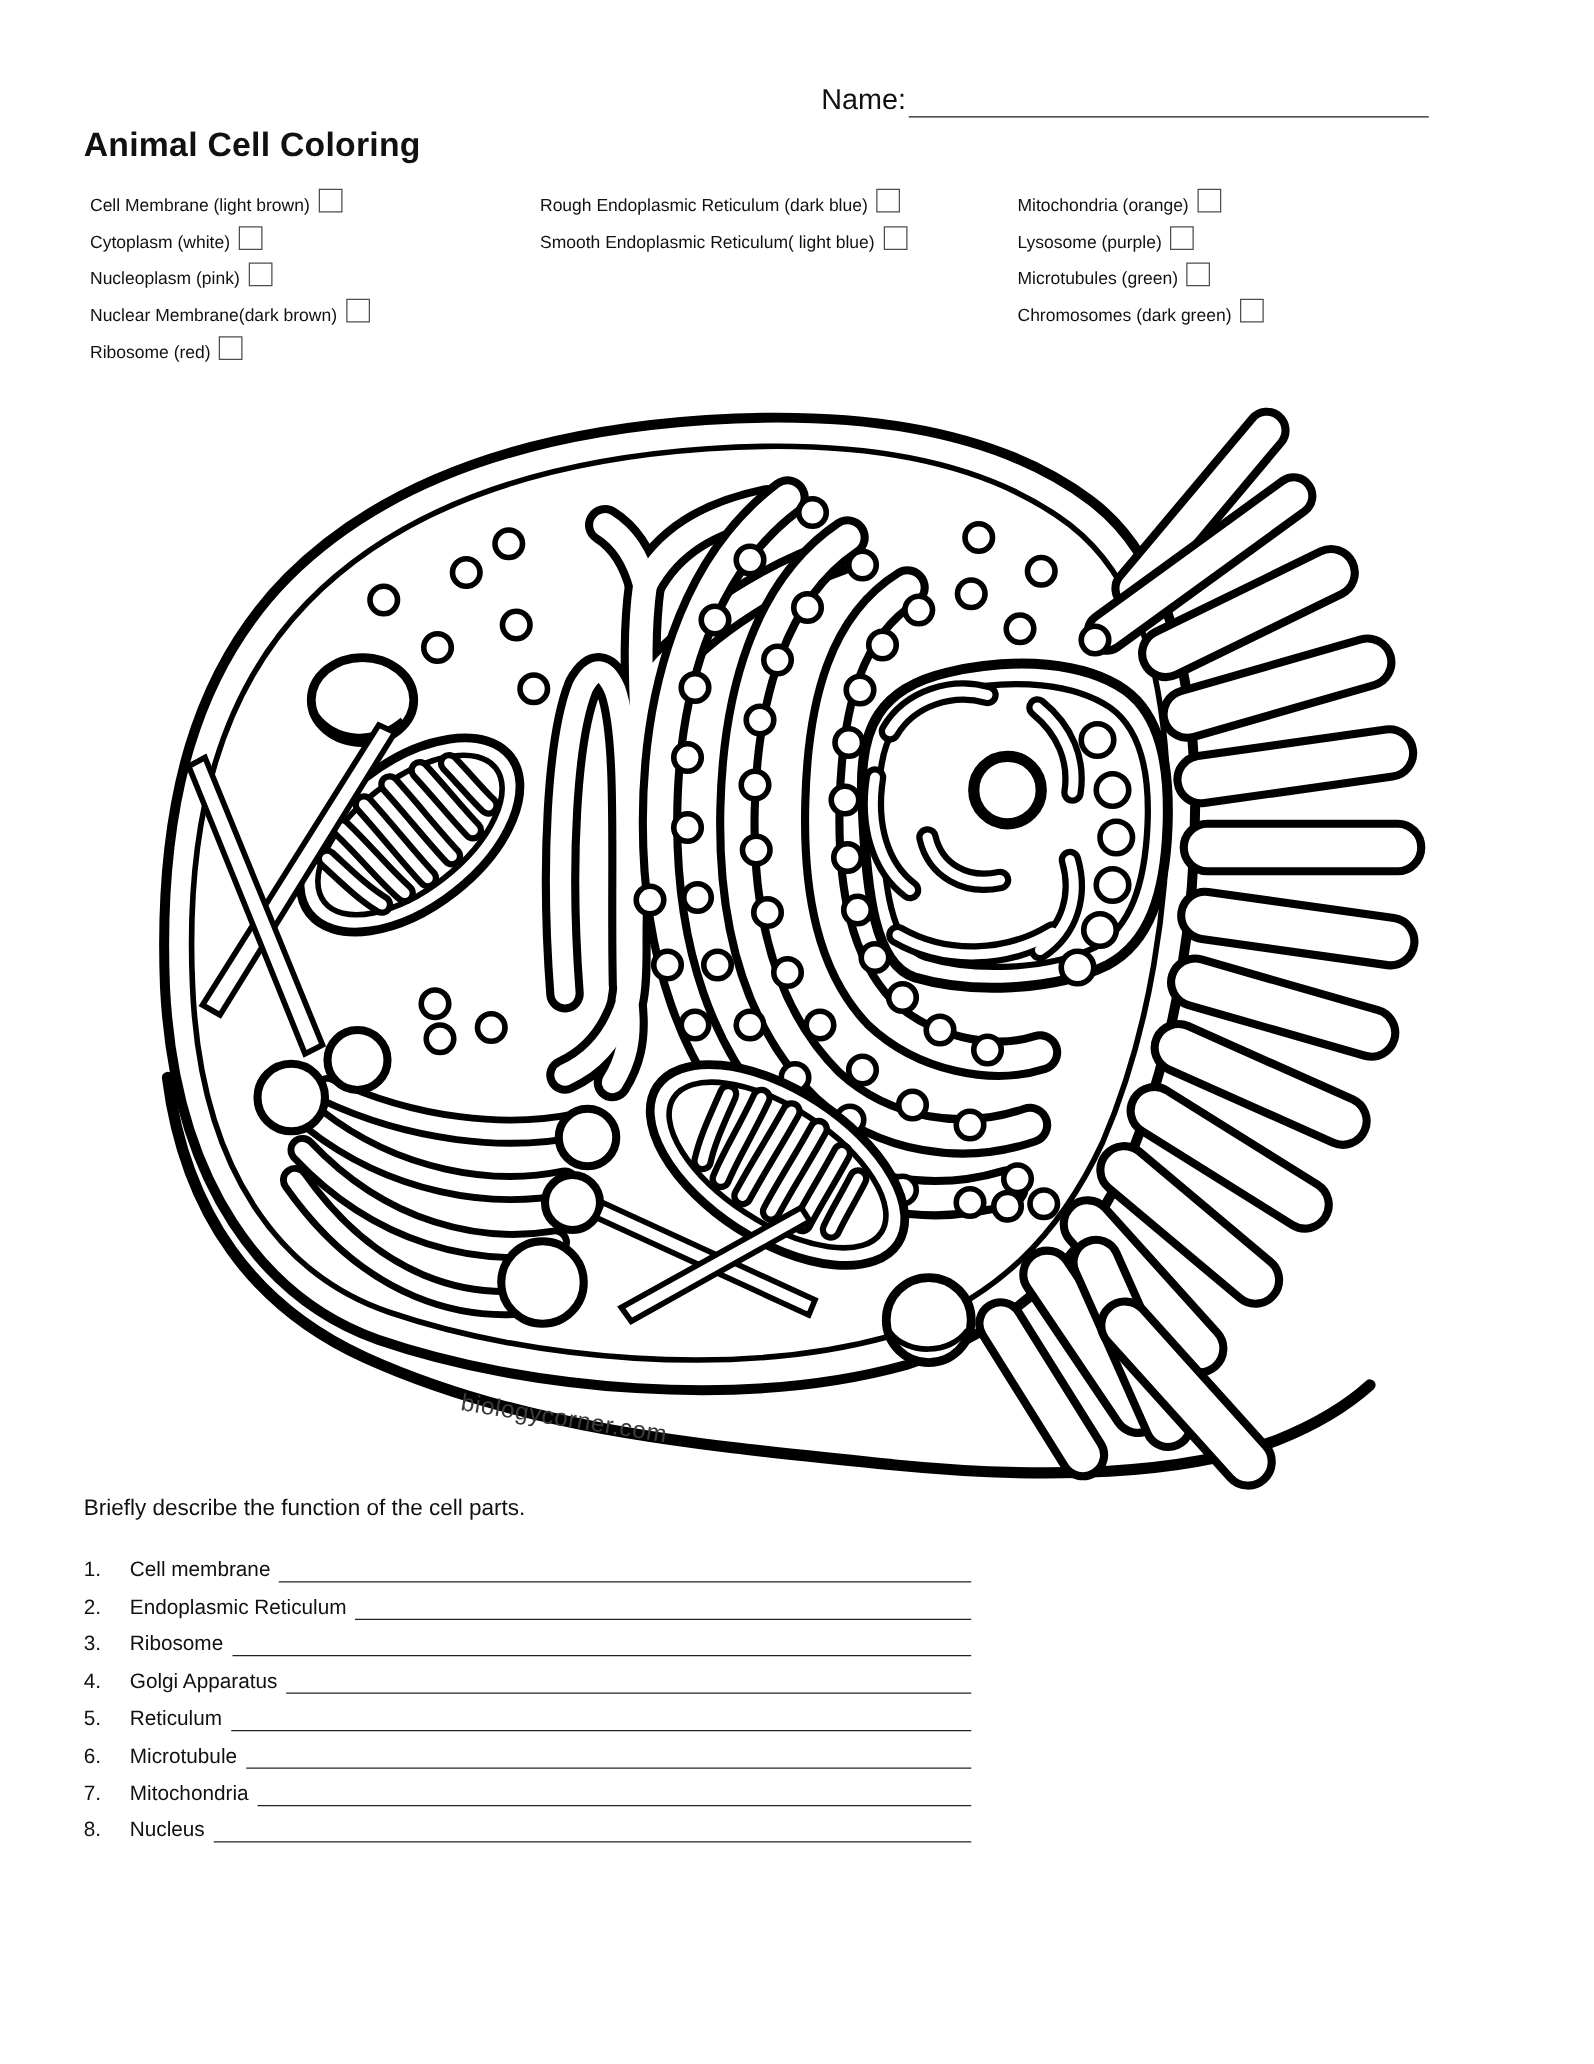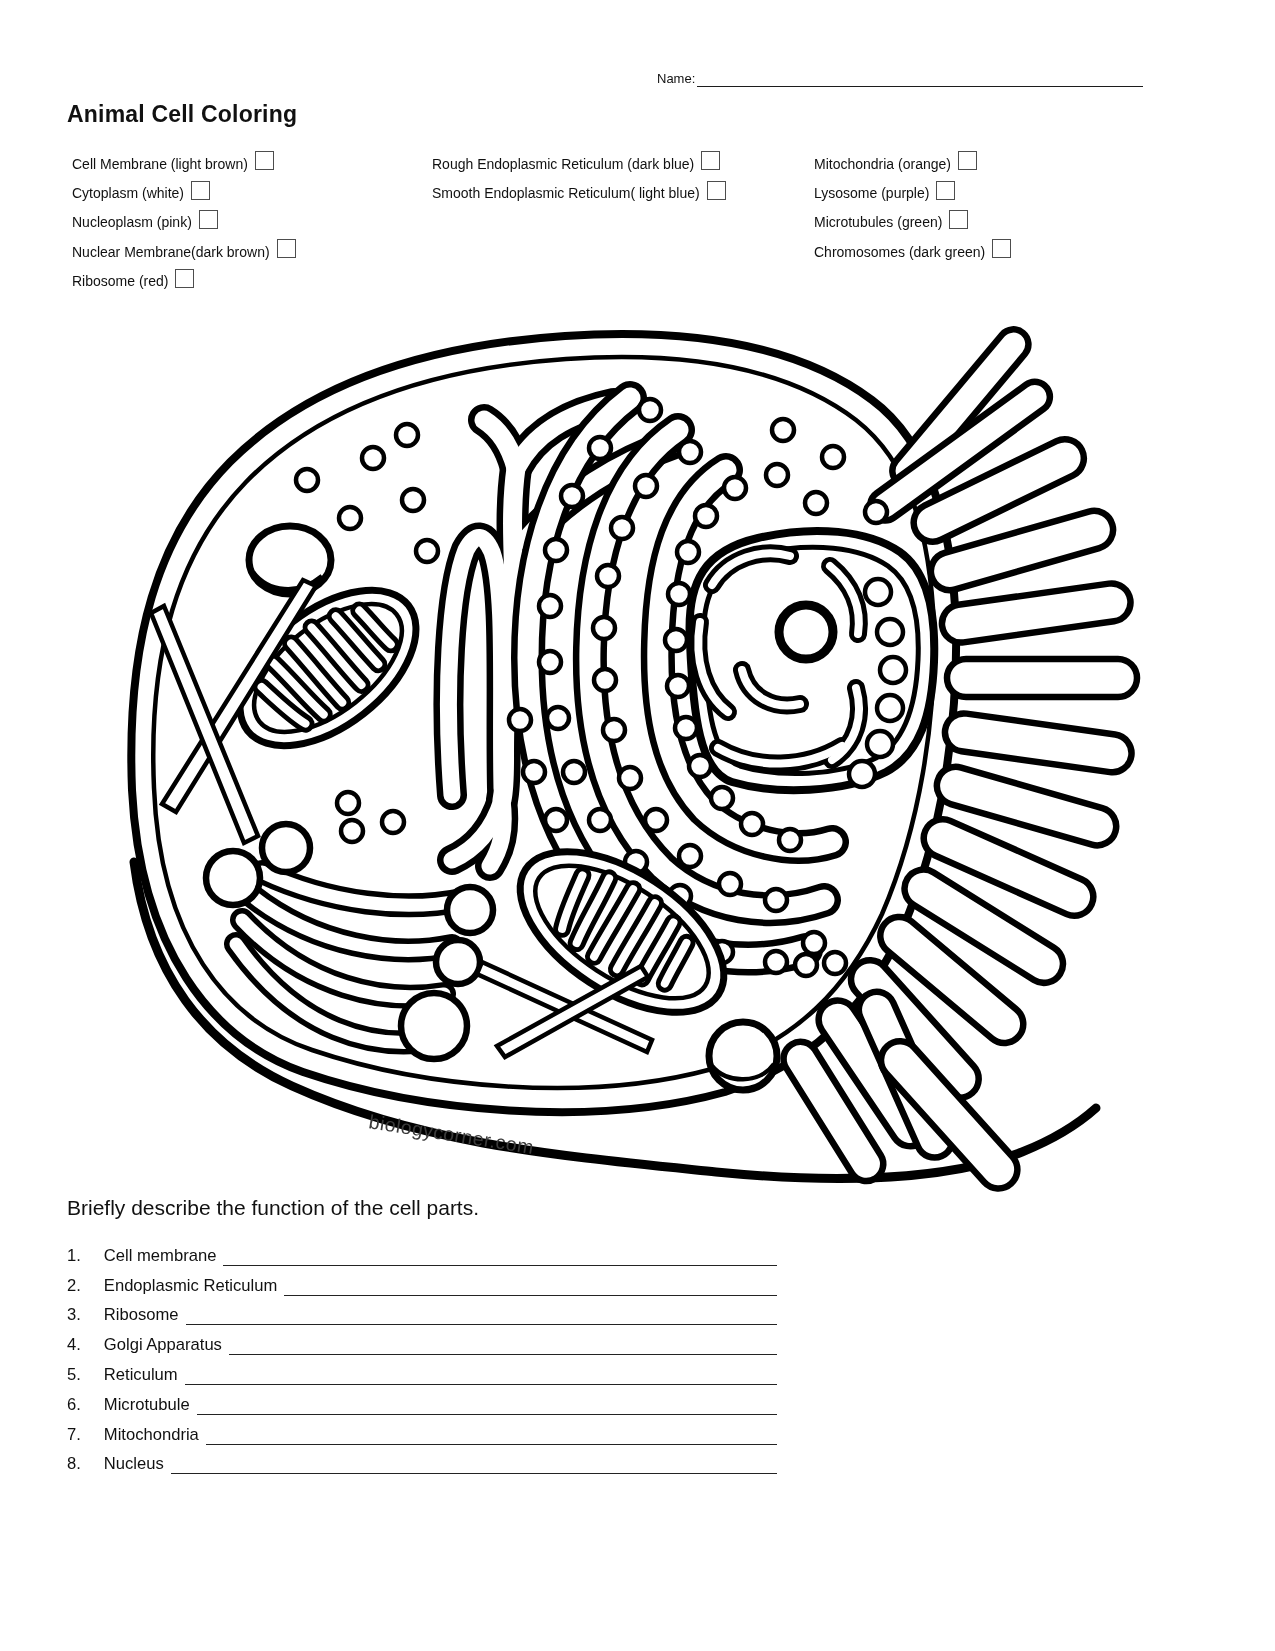--- a/index.html
+++ b/index.html
@@ -1,37 +1,37 @@
 <!DOCTYPE html>
 <html><head>
 <meta charset="utf-8">
 <style>
   html,body{margin:0;padding:0;background:#fff;}
   .page{position:relative;width:1275px;height:1651px;background:#fff;
         font-family:"Liberation Sans","DejaVu Sans",sans-serif;color:#111;overflow:hidden;}
 
   
-  .name-row{position:absolute;top:66px;left:657px;width:486px;display:flex;align-items:flex-end;font-size:13px;}
+  .name-row{position:absolute;top:66px;left:657px;width:486px;display:flex;align-items:flex-end;font-size:23px;}
   .name-label{flex:0 0 auto;padding-bottom:1px;}
   .name-line{flex:1 1 auto;border-bottom:1.6px solid #1c1c1c;height:20px;margin-left:2px;}
 
-  .title{position:absolute;top:101px;left:67px;font-size:23px;font-weight:bold;letter-spacing:.2px;}
+  .title{position:absolute;top:101px;left:67px;font-size:27px;font-weight:bold;letter-spacing:.2px;}
 
   
   .checklist{position:absolute;top:149px;left:0;width:1275px;}
   .chk-col{position:absolute;top:0;}
   .col-0{left:72px;} .col-1{left:432px;} .col-2{left:814px;}
   .chk-row{display:flex;align-items:center;height:29.4px;font-size:14px;white-space:nowrap;}
   .chk-box{display:inline-block;width:17px;height:17px;border:1.6px solid #4d4d4d;background:#fff;
            margin-left:7px;transform:translateY(-3px);}
   
   .diagram{position:absolute;top:300px;left:0;}
 
   
-  .q-intro{position:absolute;top:1196px;left:67px;font-size:21px;}
+  .q-intro{position:absolute;top:1196px;left:67px;font-size:18px;}
   .questions{position:absolute;top:1236px;left:67px;width:710px;}
   .q-row{display:flex;align-items:flex-end;height:29.8px;font-size:16.6px;white-space:nowrap;}
   .q-num{flex:0 0 auto;}
   .q-label{flex:0 0 auto;margin-left:23px;}
   .q-line{flex:1 1 auto;border-bottom:1.4px solid #232323;height:6px;margin-left:7px;}
 
   
   .o{fill:#fff;stroke:#000;}
   .l{fill:none;stroke:#000;}
   .bb{fill:none;stroke:#000;stroke-linecap:round;stroke-linejoin:round;}

